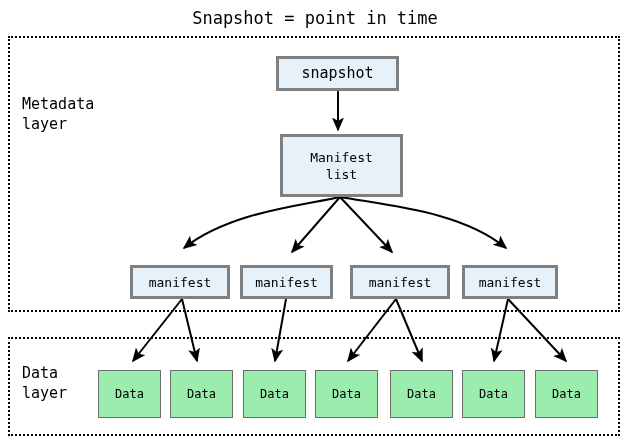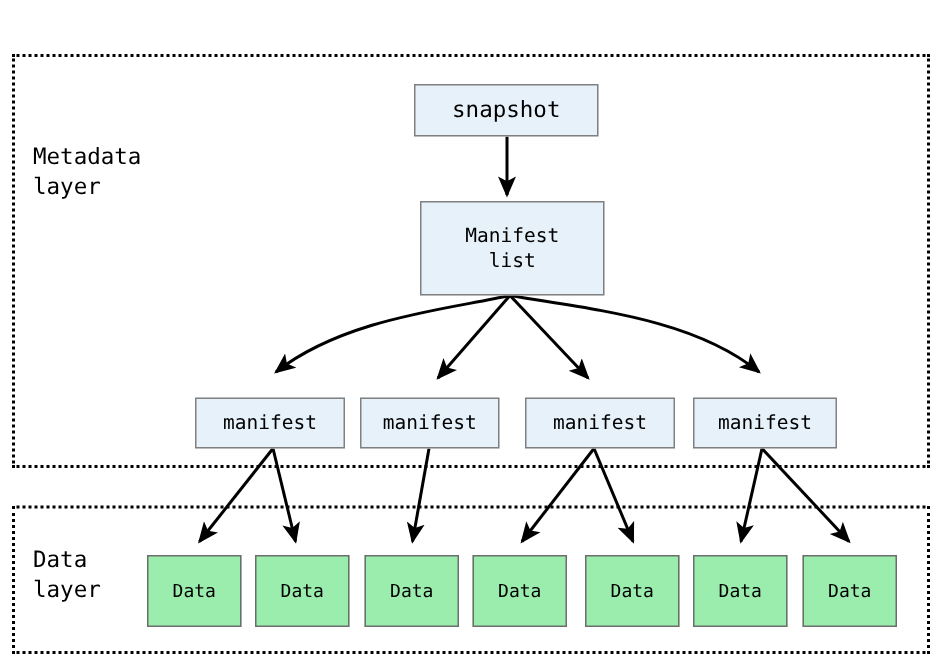--- a/index.html
+++ b/index.html
@@ -71,21 +71,21 @@
     position: absolute;
     box-sizing: border-box;
     display: flex;
     align-items: center;
     justify-content: center;
     text-align: center;
     font-size: 13px;
     line-height: 17px;
     color: #000000;
     white-space: pre-line;
-    border: 1px solid #6d28d9;
+    border: 3px solid #6d28d9;
     background: #e8f2fb;
   }
   .node.meta {
     border-color: #808080;
     background: #e6f1fa;
   }
   .node.data {
     border: 1px solid #6d6d6d;
     background: #9bedad;
     font-size: 12px;
@@ -123,20 +123,21 @@
   #node-data-3 { left: 315px; }
   #node-data-4 { left: 390px; }
   #node-data-5 { left: 462px; }
   #node-data-6 { left: 535px; }
 </style>
 </head>
 <body>
 
 <div id="canvas">
 
+  <div class="title">Snapshot = point in time</div>
 
   <div class="layer-box" id="metadata-layer"></div>
   <div class="layer-box" id="data-layer"></div>
 
   <div class="layer-label" id="metadata-layer-label">Metadata
 layer</div>
   <div class="layer-label" id="data-layer-label">Data
 layer</div>
 
   <svg id="svg-layer" viewBox="0 0 630 443" xmlns="http://www.w3.org/2000/svg">

